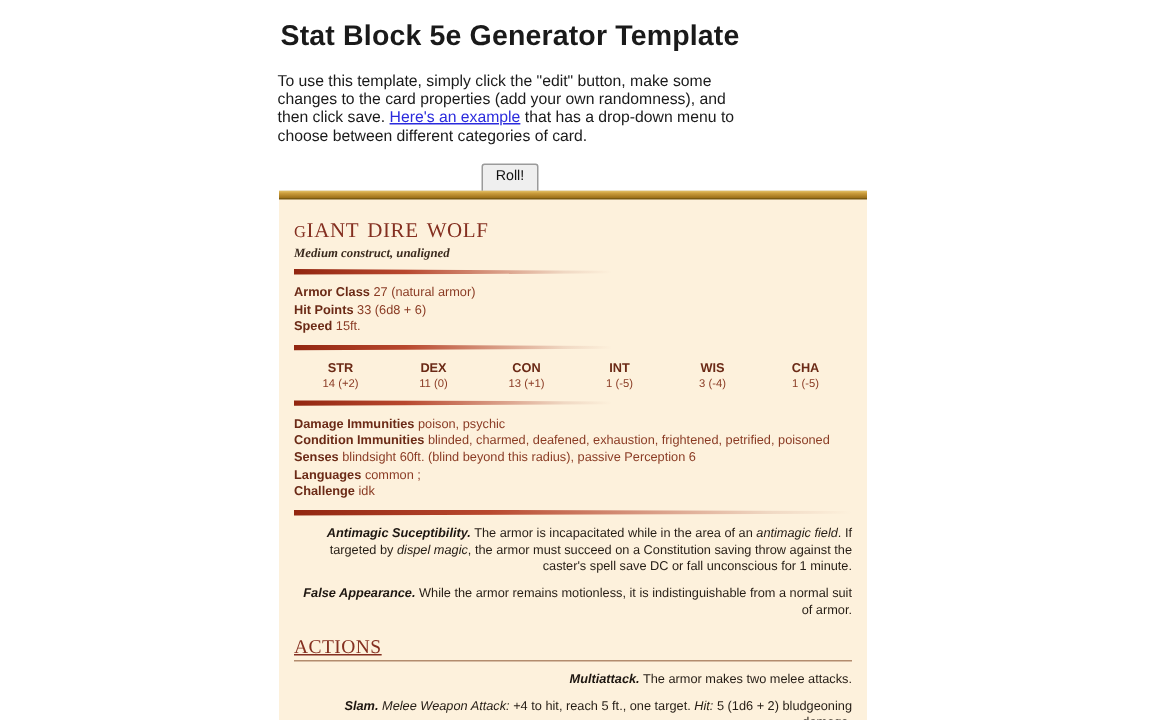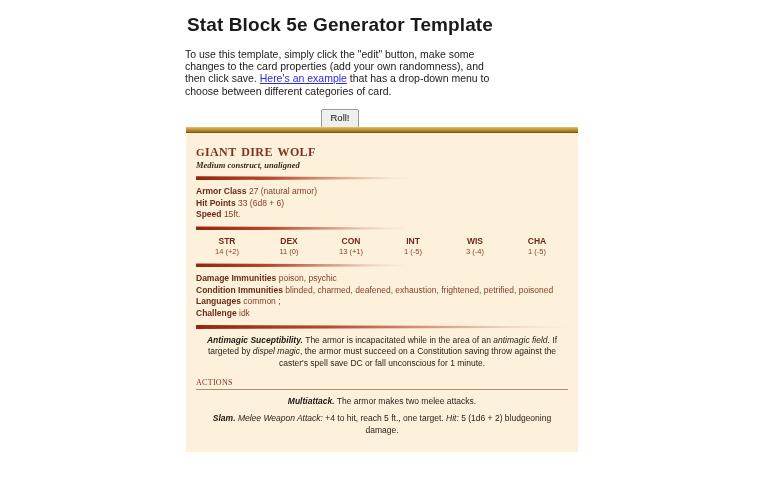--- a/index.html
+++ b/index.html
@@ -89,22 +89,22 @@
   }
 
   .sb-body {
     padding: 9px 10px 10px 10px;
   }
 
   .creature-name {
     font-family: "Liberation Serif", serif;
     font-variant: small-caps;
     text-transform: lowercase;
-    font-size: 17px;
-    font-weight: bold;
+    font-size: 20px;
+    font-weight: normal;
     color: #842f20;
     letter-spacing: 0.4px;
     margin: 0;
     line-height: 1.05;
   }
   .creature-name::first-letter { font-size: 15px; }
 
   .creature-meta {
     font-family: "Liberation Serif", serif;
     font-style: italic;
@@ -162,38 +162,39 @@
     line-height: 10px;
   }
 
   
   .trait {
     font-family: "Liberation Sans", sans-serif;
     font-size: 8.5px;
     line-height: 11.4px;
     color: #241c14;
     margin: 0 0 6px 0;
-    text-align: center;
+    text-align: right;
   }
   .trait .tname {
     font-weight: bold;
     font-style: italic;
     color: #1d1610;
   }
   .trait em { font-style: italic; }
 
   .section-head {
     font-family: "Liberation Serif", serif;
     font-variant: small-caps;
     text-transform: lowercase;
-    font-size: 11px;
+    font-size: 18px;
     color: #842f20;
     margin: 6px 0 1px 0;
     line-height: 1.15;
     letter-spacing: 0.3px;
+    text-decoration: underline;
   }
   .section-rule {
     height: 1px;
     background: #9a6a4a;
     opacity: 0.75;
     margin: 0 0 6px 0;
   }
 
   .clip { overflow: hidden; }
 </style>
@@ -274,35 +275,42 @@
         <div class="attr-lines">
           <div class="attr-line">
             <span class="lbl">Damage Immunities</span>
             <span>poison, psychic</span>
           </div>
           <div class="attr-line">
             <span class="lbl">Condition Immunities</span>
             <span>blinded, charmed, deafened, exhaustion, frightened, petrified, poisoned</span>
           </div>
           <div class="attr-line">
+            <span class="lbl">Senses</span>
+            <span>blindsight 60ft. (blind beyond this radius), passive Perception 6</span>
+          </div>
+          <div class="attr-line">
             <span class="lbl">Languages</span>
             <span>common ;</span>
           </div>
           <div class="attr-line">
             <span class="lbl">Challenge</span>
             <span>idk</span>
           </div>
         </div>
 
         <div class="tapered-rule full"></div>
 
         <div class="trait">
           <span class="tname">Antimagic Suceptibility.</span><span> The armor is incapacitated while in the area of an </span><em>antimagic field</em><span>. If targeted by </span><em>dispel magic</em><span>, the armor must succeed on a Constitution saving throw against the caster's spell save DC or fall unconscious for 1 minute.</span>
         </div>
 
+        <div class="trait">
+          <span class="tname">False Appearance.</span><span> While the armor remains motionless, it is indistinguishable from a normal suit of armor.</span>
+        </div>
 
         <div class="section-head">Actions</div>
         <div class="section-rule"></div>
 
         <div class="trait">
           <span class="tname">Multiattack.</span><span> The armor makes two melee attacks.</span>
         </div>
 
         <div class="trait">
           <span class="tname">Slam.</span><span> </span><em>Melee Weapon Attack:</em><span> +4 to hit, reach 5 ft., one target. </span><em>Hit:</em><span> 5 (1d6 + 2) bludgeoning damage.</span>

